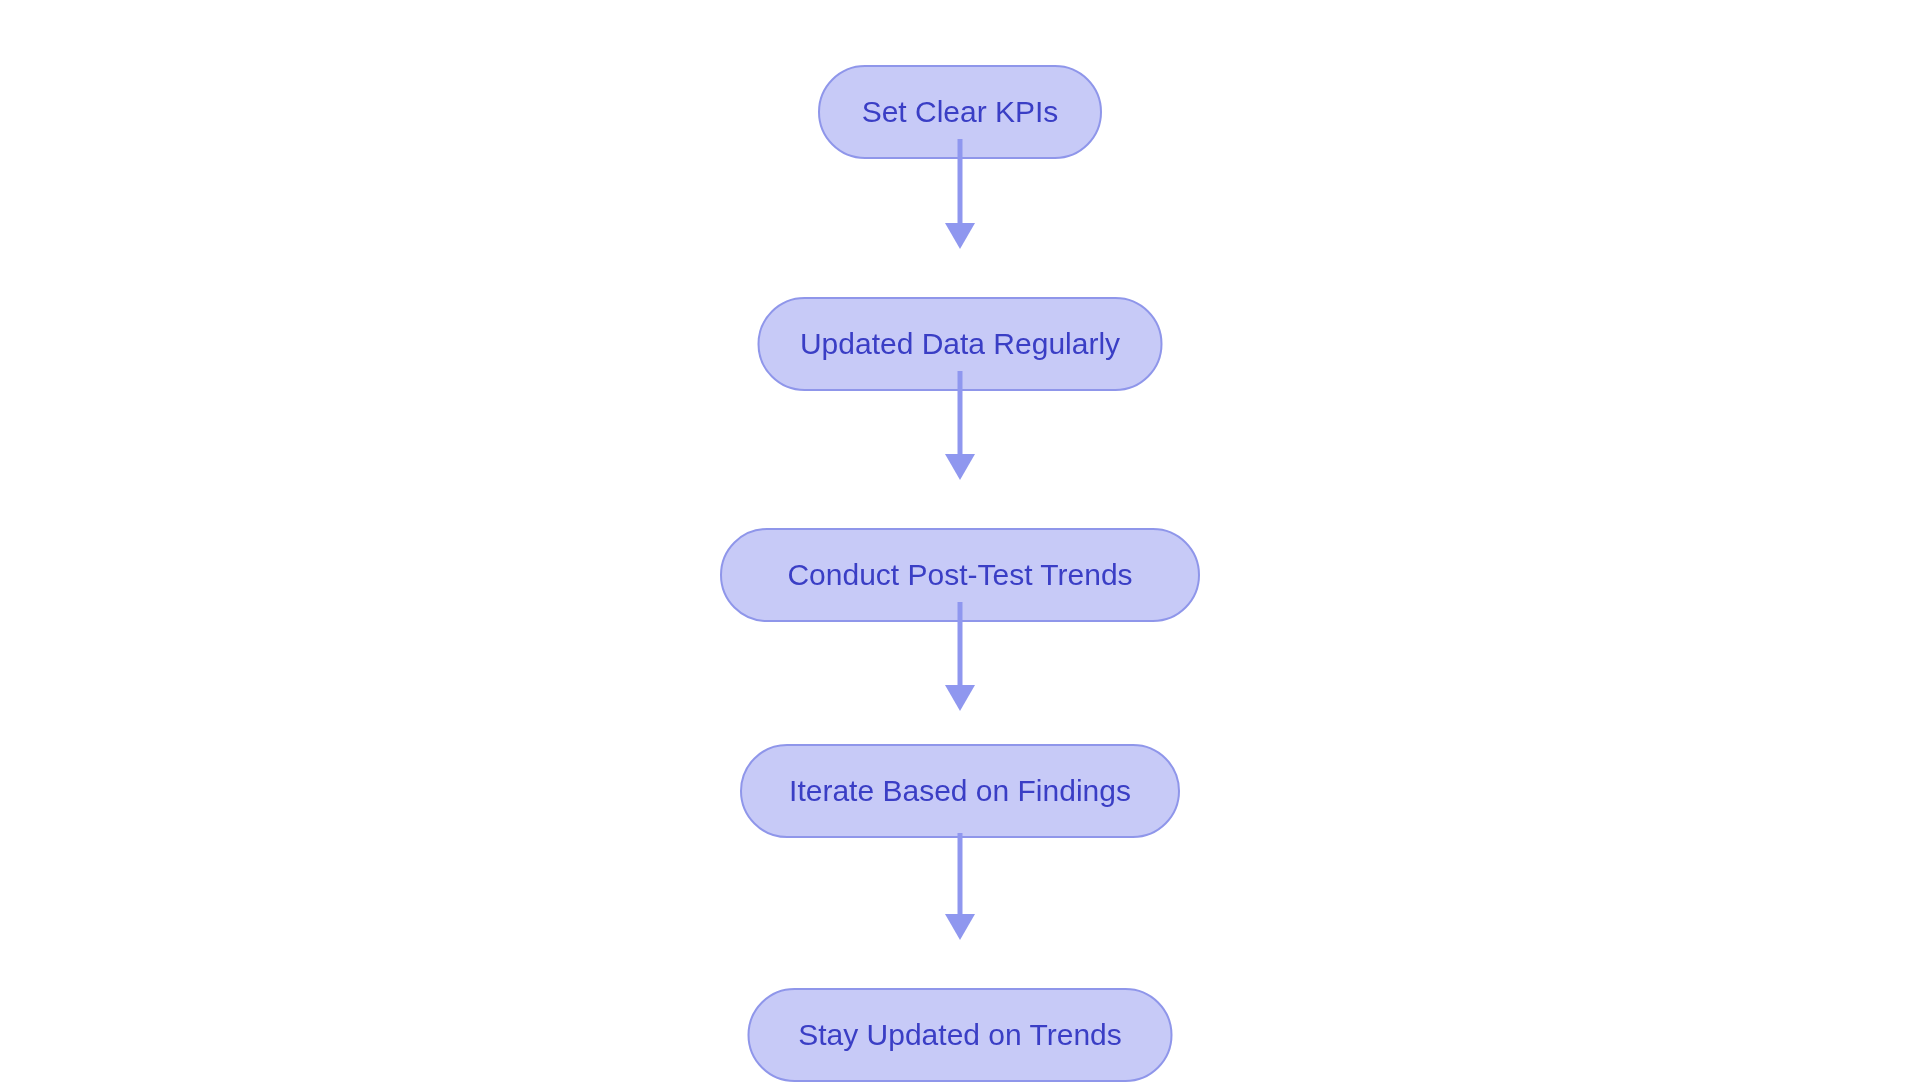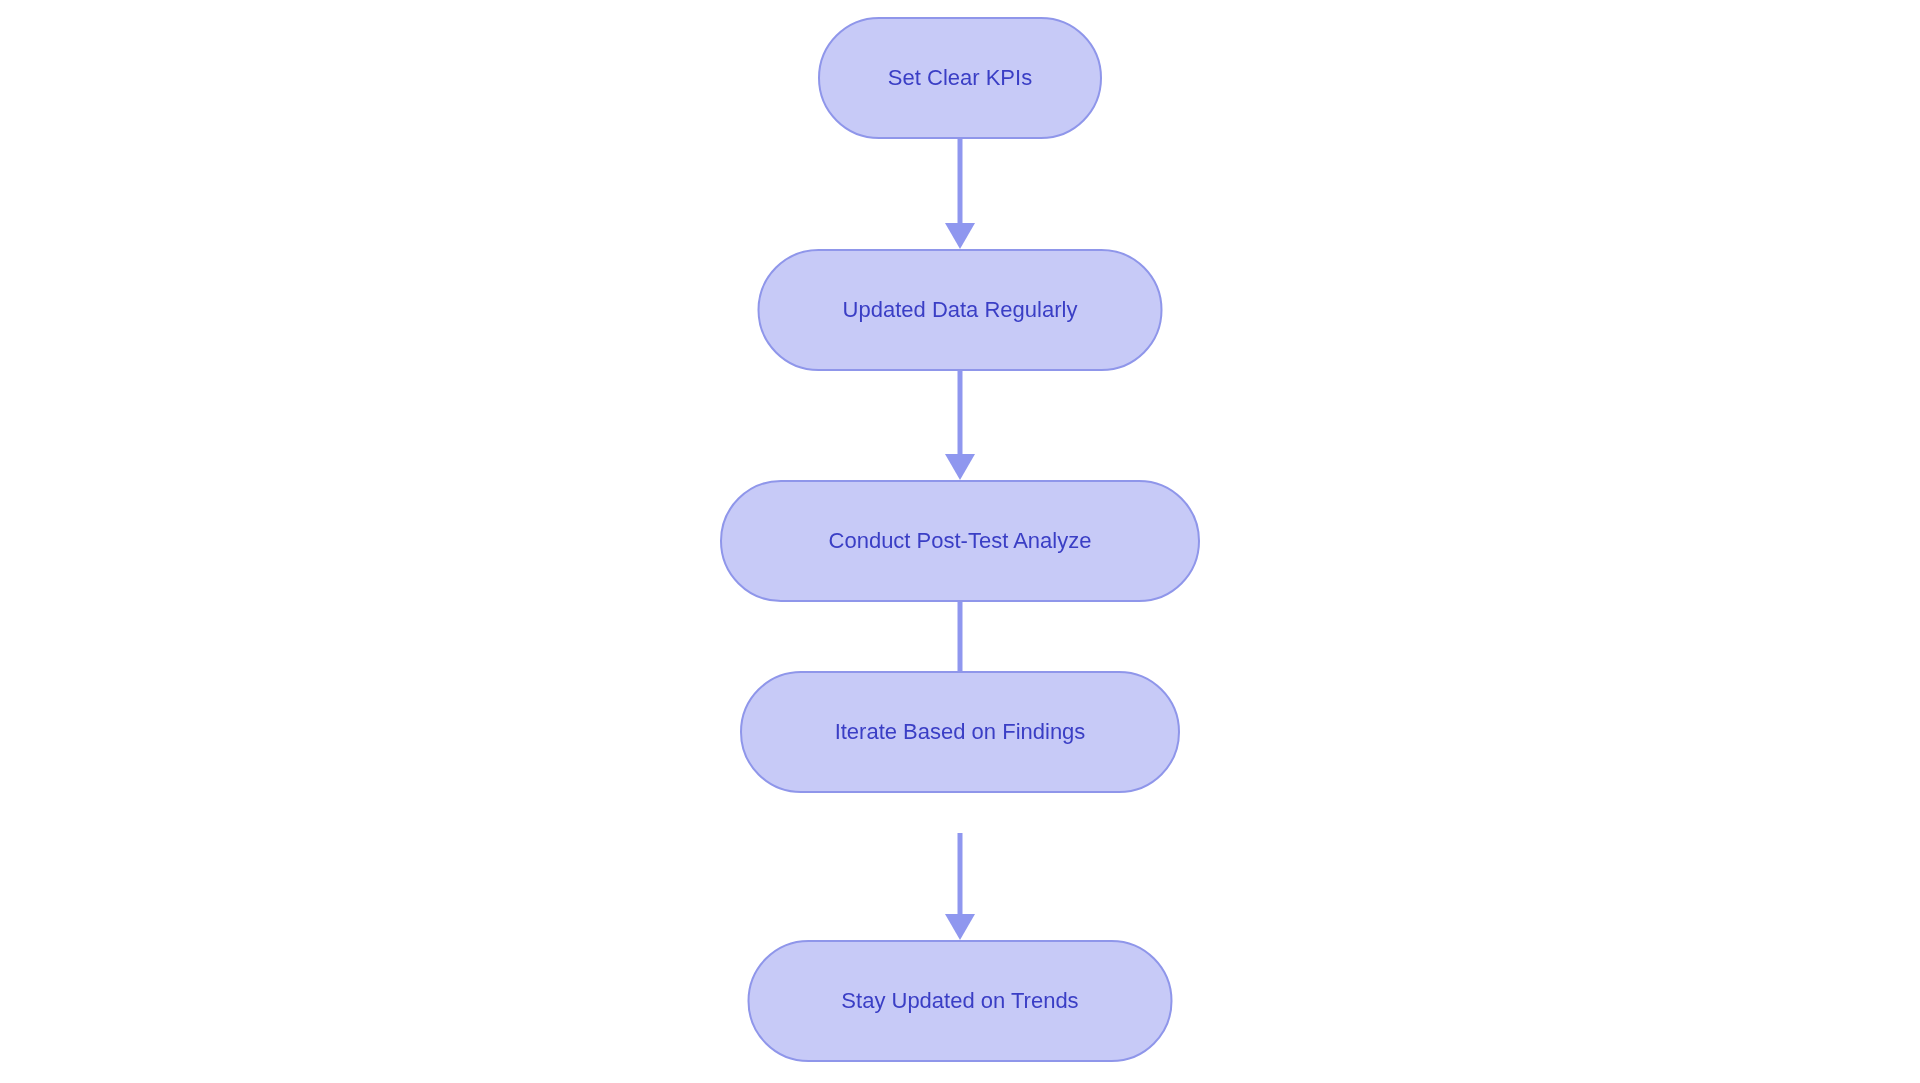--- a/index.html
+++ b/index.html
@@ -12,38 +12,39 @@
     font-family: "Liberation Sans", sans-serif;
   }
   .canvas {
     position: absolute;
     inset: 0;
   }
   .node {
     position: absolute;
     left: 50%;
     transform: translateX(-50%);
-    height: 122px;
+    height: 94px;
     box-sizing: border-box;
     border-radius: 61px;
     background: var(--node-fill, #c7caf7);
     border: 2px solid var(--node-border, #8f96ea);
     color: var(--node-text, #3a3ec5);
-    font-size: 22px;
+    font-size: 30px;
     line-height: 1;
     display: flex;
     align-items: center;
     justify-content: center;
     white-space: nowrap;
     text-align: center;
+    margin-top: 48px;
   }
   .node-1 { top: 17px;  width: 284px; }
   .node-2 { top: 249px; width: 405px; }
   .node-3 { top: 480px; width: 480px; }
-  .node-4 { top: 671px; width: 440px; align-items: center; }
+  .node-4 { top: 696px; width: 440px; align-items: center; }
   .node-5 { top: 940px; width: 425px; }
 
   .connector {
     position: absolute;
     left: 50%;
     transform: translateX(-50%);
     width: 30px;
   }
   .connector-1 { top: 139px; height: 110px; }
   .connector-2 { top: 371px; height: 109px; }
@@ -88,21 +89,21 @@
   <div class="node node-2">
     <span>Updated Data Regularly</span>
   </div>
 
   <div class="connector connector-2">
     <div class="line"></div>
     <div class="head"></div>
   </div>
 
   <div class="node node-3">
-    <span>Conduct Post-Test Analyze</span>
+    <span>Conduct Post-Test Trends</span>
   </div>
 
   <div class="connector connector-3">
     <div class="line"></div>
     <div class="head"></div>
   </div>
 
   <div class="node node-4">
     <span>Iterate Based on Findings</span>
   </div>

